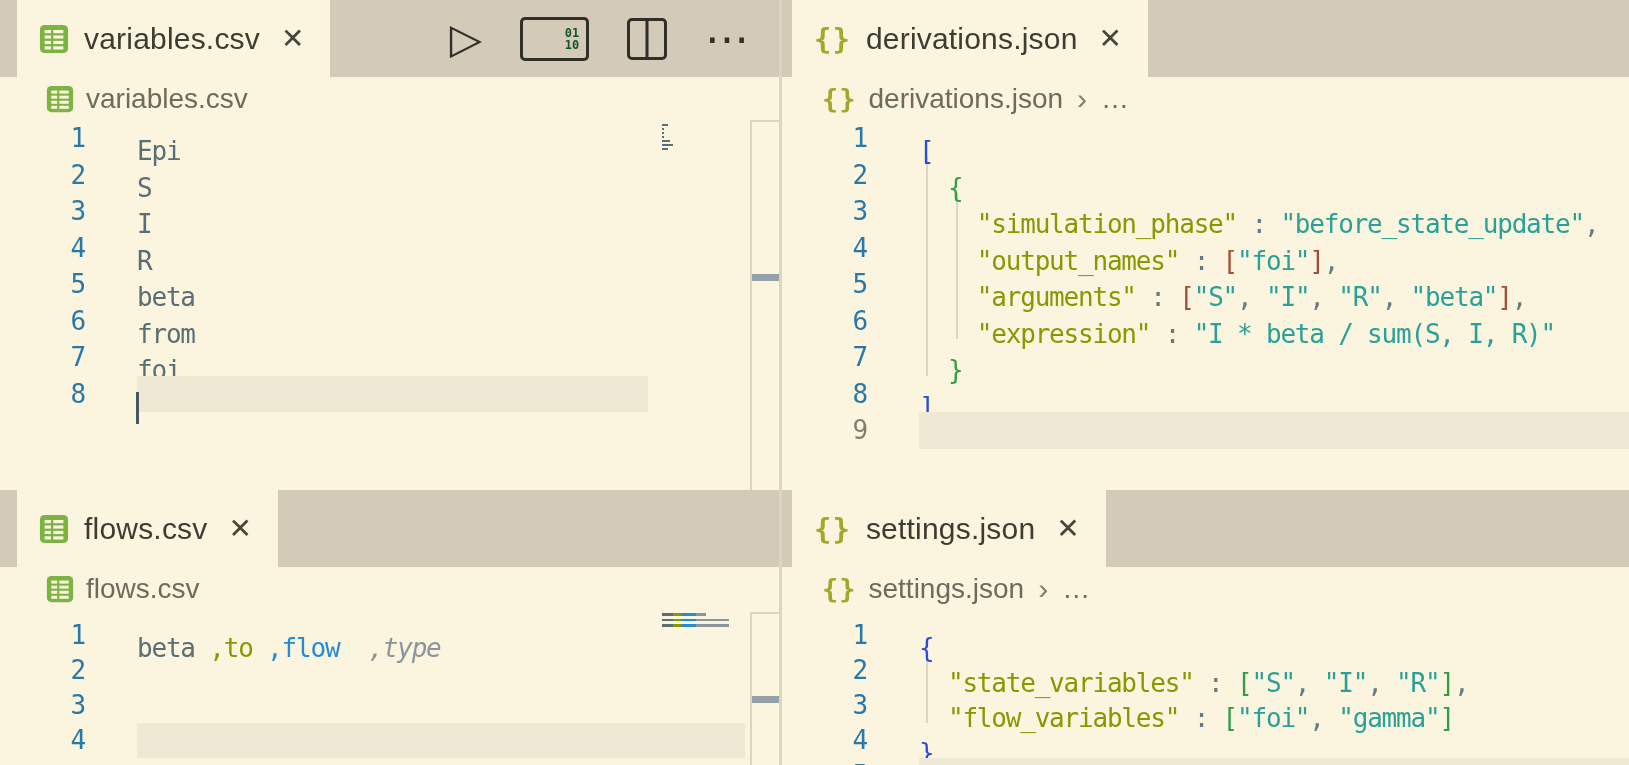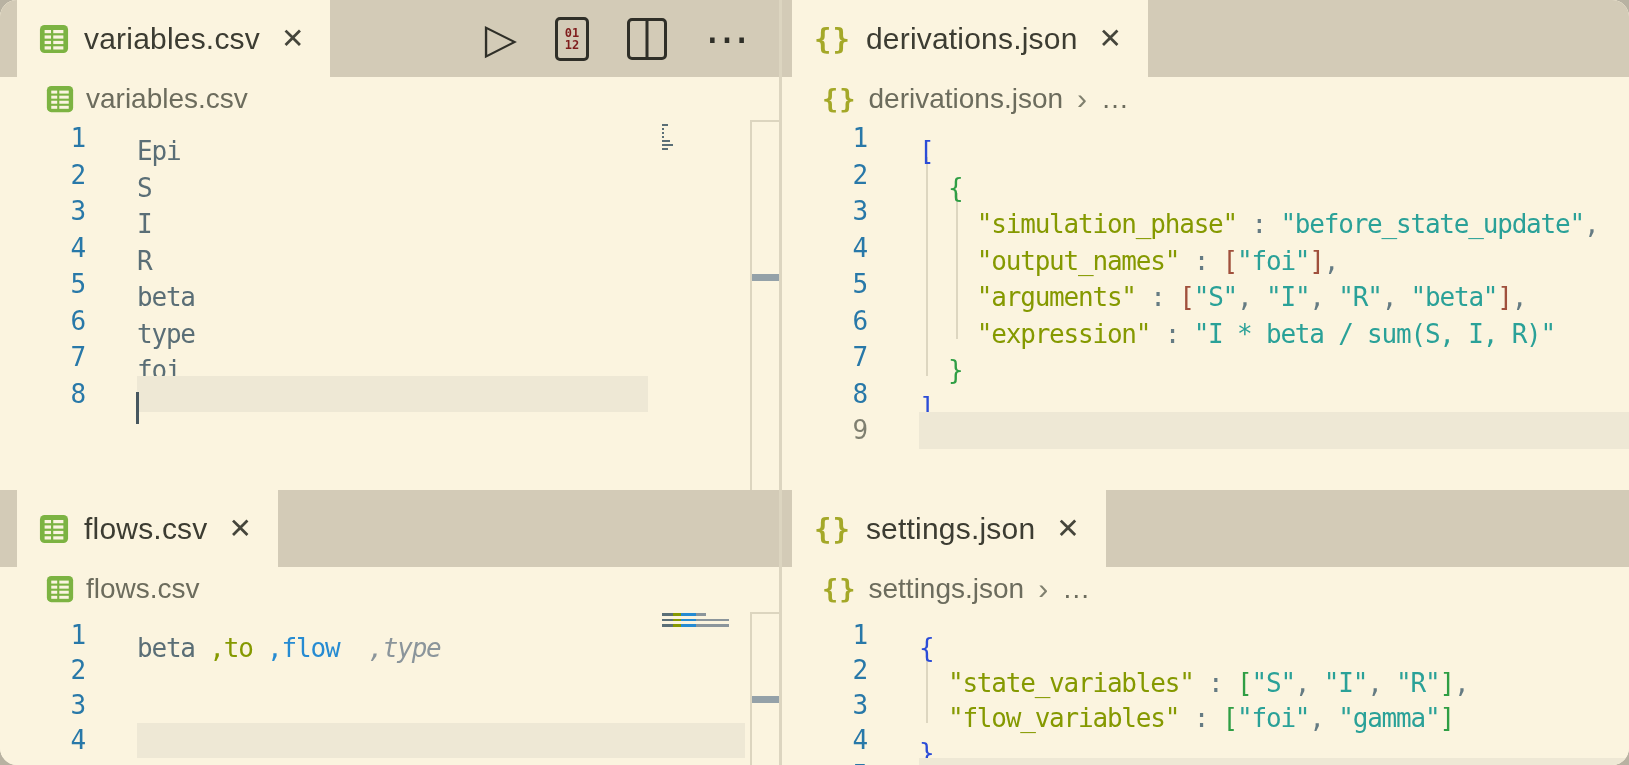--- a/index.html
+++ b/index.html
@@ -1,32 +1,32 @@
 <!DOCTYPE html>
 <html><head>
 <meta charset="utf-8">
 <style>
   html,body{margin:0;padding:0;background:#b8b2a2;}
   .screen{position:relative;width:1629px;height:765px;overflow:hidden;background:#FBF4DF;
-          font-family:"Liberation Sans", sans-serif;border-radius:17px;}
+          font-family:"Liberation Sans", sans-serif;}
   .pane{position:absolute;overflow:hidden;background:#FBF4DF;}
   .divider{position:absolute;left:779px;top:0;bottom:0;width:3px;background:#DCD5C0;z-index:5;}
 
   
   .tabbar{position:absolute;left:0;right:0;top:0;height:77px;background:#D3CBB7;display:flex;align-items:stretch;}
   .tab{background:#FBF4DF;display:flex;align-items:center;padding:0 26px 0 22px;gap:15px;}
   .tab-label{font-size:30px;color:#3C3C32;letter-spacing:.2px;}
   .tab-close{font-size:28px;color:#45453B;margin-left:6px;cursor:pointer;line-height:1;}
   .spacer{flex:1;}
   .toolbar{display:flex;align-items:center;gap:38px;margin-right:28px;}
   .tool{color:#2F2F28;display:flex;align-items:center;justify-content:center;}
   .glyph-run{font-size:42px;}
   .glyph-more{font-size:44px;letter-spacing:2px;}
   .binicon{width:28px;height:38px;border:3px solid #2F2F28;border-radius:5px;display:flex;flex-direction:column;
-           align-items:center;justify-content:center;font:700 12px/12px "DejaVu Sans Mono",monospace;color:#7f1d1d;}
+           align-items:center;justify-content:center;font:700 12px/12px "DejaVu Sans Mono",monospace;color:#14532d;padding-left:35px;}
   .spliticon{width:34px;height:36px;border:3px solid #2F2F28;border-radius:5px;position:relative;}
   .spliticon::after{content:"";position:absolute;left:50%;top:0;bottom:0;width:3px;background:#2F2F28;transform:translateX(-50%);}
 
   
   .crumbs{position:absolute;left:0;right:0;top:77px;height:43px;display:flex;align-items:center;gap:12px;padding-left:46px;}
   .crumb-label{font-size:28px;color:#6C6C5D;}
   .crumb-sep{font-size:30px;color:#80806F;margin:0 2px;}
   .crumb-more{font-size:28px;color:#6C6C5D;}
 
   
@@ -85,21 +85,21 @@
             </g>
           </svg>
         <span class="tab-label">variables.csv</span>
         <span class="tab-close">✕</span>
       </div>
       <div class="spacer"></div>
       <div class="toolbar">
         <span class="tool glyph-run">▷</span>
         <span class="tool binicon">
             <span>01</span>
-            <span>12</span>
+            <span>10</span>
           </span>
         <span class="tool spliticon"></span>
         <span class="tool glyph-more">⋯</span>
       </div>
     </div>
     <div class="crumbs">
       <svg class="csvicon" style="width:28px;height:28px;" viewBox="0 0 16 16">
           <rect x="0.5" y="0.5" width="15" height="15" rx="2.5" fill="#7CB342"></rect>
           <g fill="#FBF4DF">
             <rect x="3" y="3.2" width="3.4" height="1.7"></rect>
@@ -130,21 +130,21 @@
         <div class="line" style="top: 109.5px; height: 36.5px; line-height: 36.5px;">
           <span class="ln">4</span>
           <span class="txt"><span class="s-base">R</span></span>
         </div>
         <div class="line" style="top: 146px; height: 36.5px; line-height: 36.5px;">
           <span class="ln">5</span>
           <span class="txt"><span class="s-base">beta</span></span>
         </div>
         <div class="line" style="top: 182.5px; height: 36.5px; line-height: 36.5px;">
           <span class="ln">6</span>
-          <span class="txt"><span class="s-base">type</span></span>
+          <span class="txt"><span class="s-base">from</span></span>
         </div>
         <div class="line" style="top: 219px; height: 36.5px; line-height: 36.5px;">
           <span class="ln">7</span>
           <span class="txt"><span class="s-base">foi</span></span>
         </div>
         <div class="line" style="top: 255.5px; height: 36.5px; line-height: 36.5px;">
           <div class="hl" style="right: 131px;"></div>
           <span class="ln">8</span>
           <span class="txt"><span class="cursor"></span></span>
         </div>

